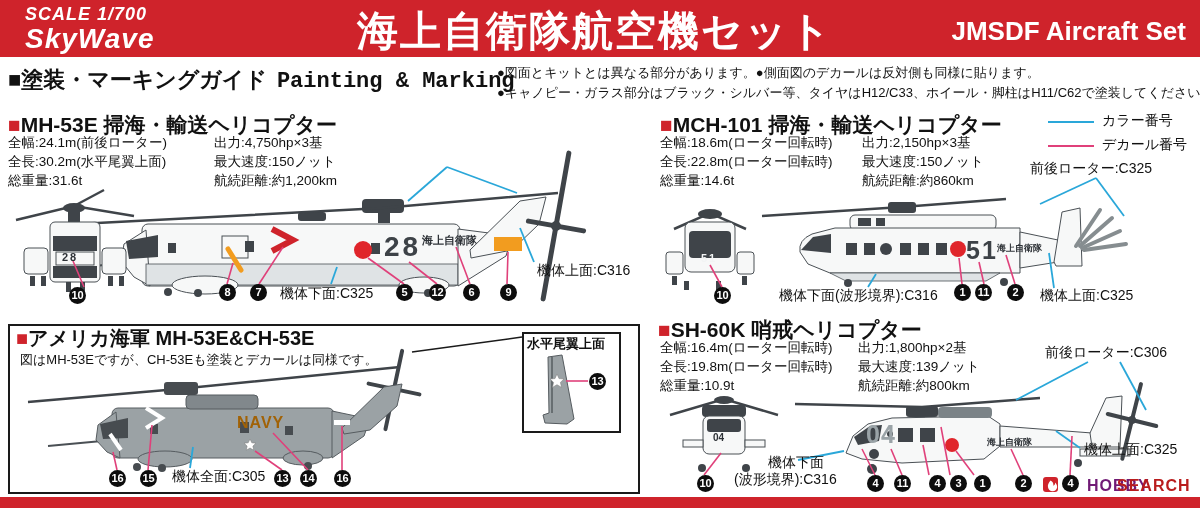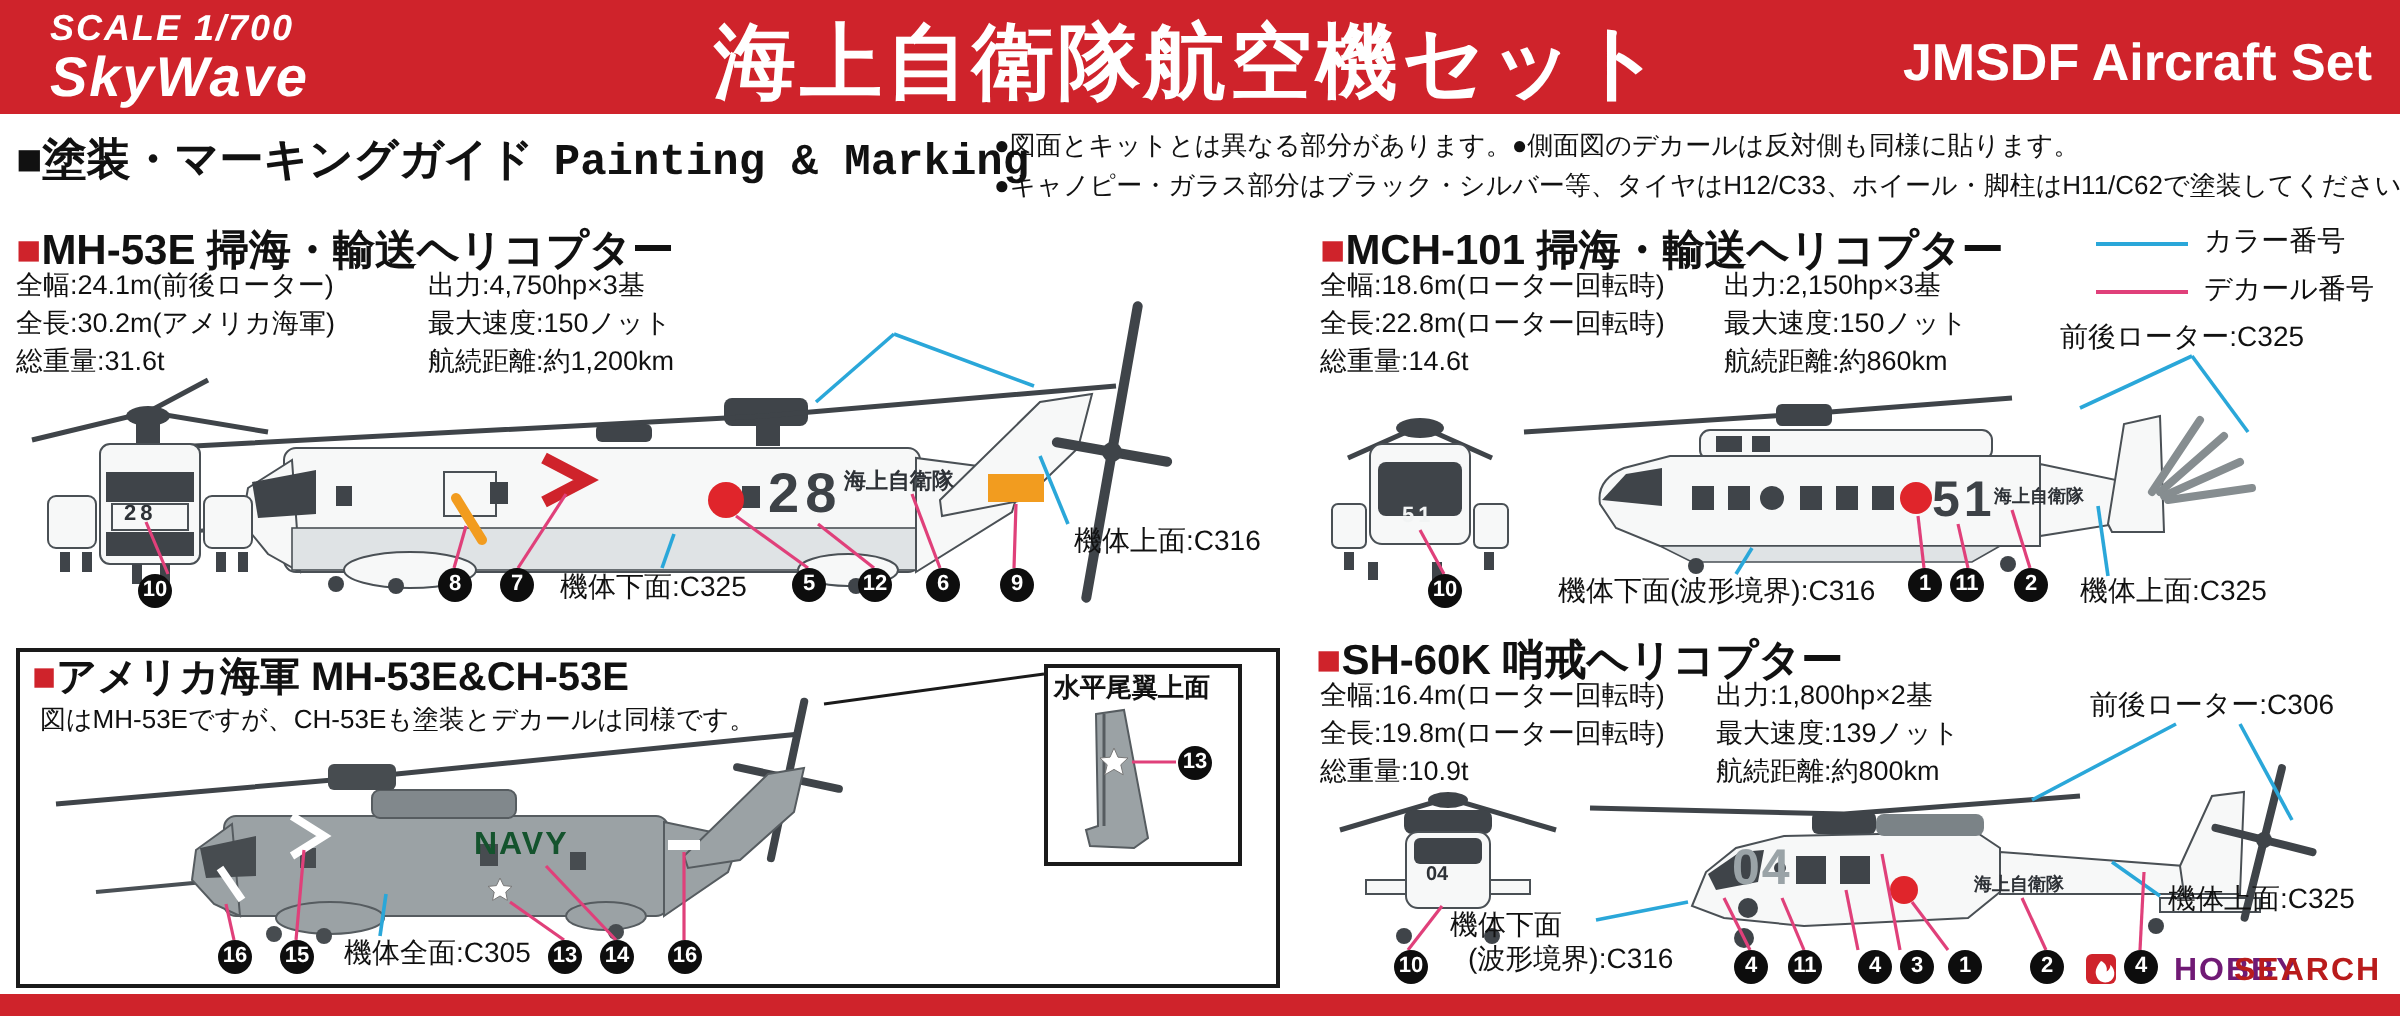--- a/index.html
+++ b/index.html
@@ -28,21 +28,21 @@
   .sec-title .mk{color:#cf232b;}
   .spec{font-size:13.5px;line-height:19px;white-space:nowrap;z-index:2;}
   .lbl{font-size:14px;white-space:nowrap;z-index:2;color:#111;}
   .decal{width:17px;height:17px;border-radius:50%;background:#0d0d0d;color:#fff;font-size:11px;
          font-weight:700;display:flex;align-items:center;justify-content:center;z-index:2;line-height:1;}
   .boxframe{border:2px solid #1a1a1a;background:#fff;z-index:0;}
   .note13{font-size:13px;white-space:nowrap;z-index:2;}
   
   .hull-num{font-weight:700;color:#3d4247;z-index:2;white-space:nowrap;}
   .hull-txt{font-weight:600;color:#2e3237;z-index:2;white-space:nowrap;}
-  .navy-txt{font-weight:800;color:#14532d;z-index:2;letter-spacing:1px;white-space:nowrap;}
+  .navy-txt{font-weight:800;color:#a16207;z-index:2;letter-spacing:1px;white-space:nowrap;}
   
   .wm1{left:1087px;top:477px;font-size:16px;font-weight:700;color:#701a75;letter-spacing:1px;z-index:3;white-space:nowrap;}
   .wm2{left:1117px;top:477px;font-size:16px;font-weight:700;color:#b91c1c;letter-spacing:1px;z-index:3;white-space:nowrap;}
   .redbar{left:0;top:497px;width:1200px;height:11px;background:#cf232b;z-index:0;}
   
   svg.art{left:0;top:0;z-index:1;pointer-events:none;}
   .body{fill:#f7f8f8;stroke:#4a5055;stroke-width:1;}
   .belly{fill:#dfe3e5;stroke:#4a5055;stroke-width:.8;}
   .dark{fill:#3f4449;stroke:none;}
   .win{fill:none;stroke:#4a5055;stroke-width:1;}
@@ -301,21 +301,21 @@
       <rect x="1043" y="477" width="15" height="15" rx="3" fill="#cf232b"></rect>
       <path d="M1050.5,480.5 C1048.5,483 1047.5,485 1048,487.3 C1048.5,489.8 1050.3,491.2 1052.6,491.2 C1054.9,491.2 1056.7,489.8 1057.1,487.5 C1057.4,485.7 1056.6,483.8 1055.2,482.4 C1055.2,484.2 1054.4,485.2 1053.3,485.7 C1053.8,483.7 1052.8,481.5 1050.5,480.5 Z" fill="#fff"></path>
     </g>
   </svg>
 
   <div class="abs sec-title" style="left:8px;top:111px;">
     <span class="mk">■</span><span>MH-53E 掃海・輸送ヘリコプター</span>
   </div>
   <div class="abs spec" style="left:8px;top:133px;">
     <div>全幅:24.1m(前後ローター)</div>
-    <div>全長:30.2m(アメリカ海軍)</div>
+    <div>全長:30.2m(水平尾翼上面)</div>
     <div>総重量:31.6t</div>
   </div>
   <div class="abs spec" style="left:214px;top:133px;">
     <div>出力:4,750hp×3基</div>
     <div>最大速度:150ノット</div>
     <div>航続距離:約1,200km</div>
   </div>
   <div class="abs lbl" style="left:537px;top:262px;">機体上面:C316</div>
   <div class="abs lbl" style="left:280px;top:285px;">機体下面:C325</div>
   <div class="abs hull-num" style="left:384px;top:231px;font-size:28px;letter-spacing:3px;">28</div>
@@ -375,21 +375,21 @@
     <div>全長:19.8m(ローター回転時)</div>
     <div>総重量:10.9t</div>
   </div>
   <div class="abs spec" style="left:858px;top:338px;">
     <div>出力:1,800hp×2基</div>
     <div>最大速度:139ノット</div>
     <div>航続距離:約800km</div>
   </div>
   <div class="abs lbl" style="left:1045px;top:344px;">前後ローター:C306</div>
   <div class="abs lbl" style="left:1084px;top:441px;">機体上面:C325</div>
-  <div class="abs lbl" style="left:725px;top:454px;">機体下面</div>
+  <div class="abs lbl" style="left:768px;top:454px;">機体下面</div>
   <div class="abs lbl" style="left:734px;top:471px;">(波形境界):C316</div>
   <div class="abs hull-num" style="left:866px;top:420px;font-size:25px;letter-spacing:1px;color:#9aa3a7;">04</div>
   <div class="abs hull-txt" style="left:987px;top:436px;font-size:9px;">海上自衛隊</div>
   <div class="abs hull-txt" style="left:713px;top:432px;font-size:10px;font-weight:700;">04</div>
   <span class="abs decal" style="left:697px;top:475px;">10</span>
   <span class="abs decal" style="left:867px;top:475px;">4</span>
   <span class="abs decal" style="left:894px;top:475px;">11</span>
   <span class="abs decal" style="left:929px;top:475px;">4</span>
   <span class="abs decal" style="left:950px;top:475px;">3</span>
   <span class="abs decal" style="left:974px;top:475px;">1</span>

